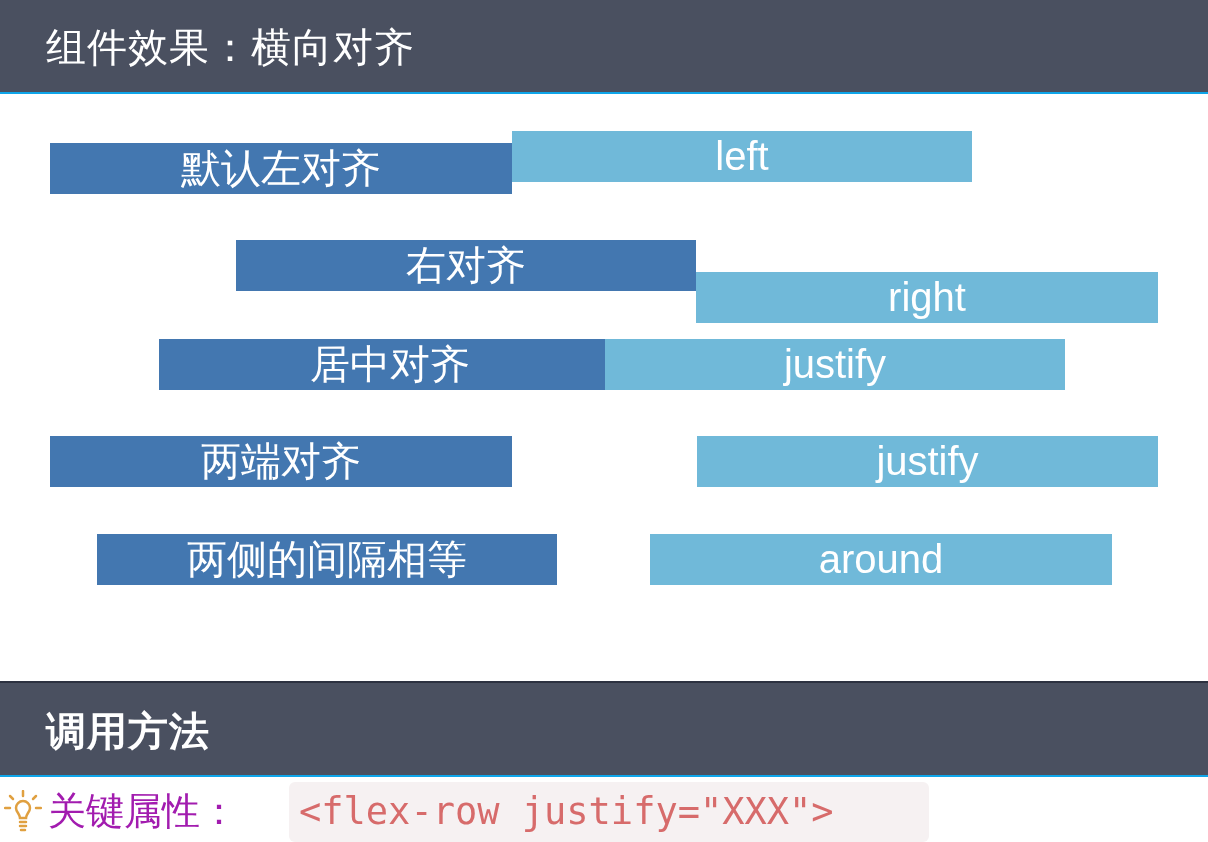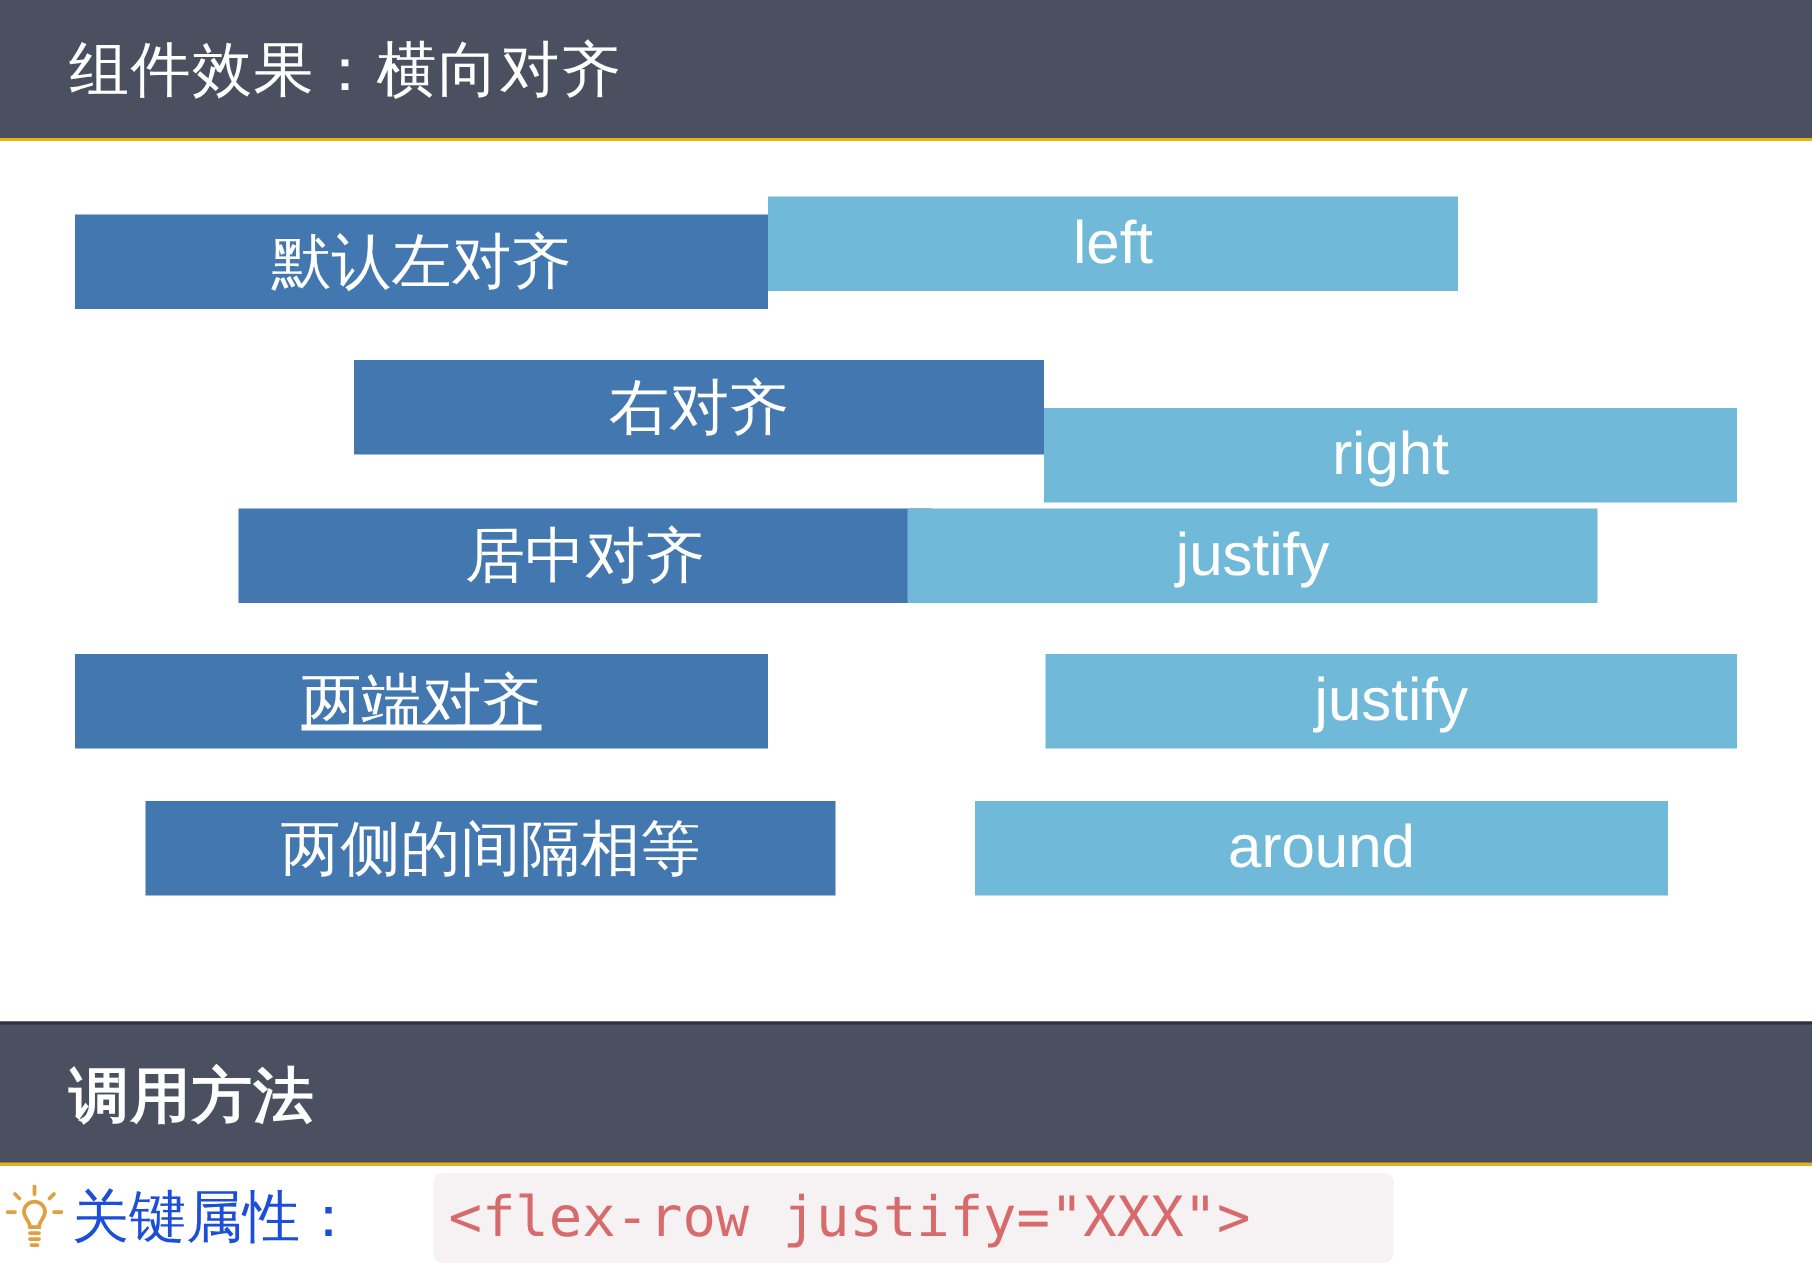--- a/index.html
+++ b/index.html
@@ -7,47 +7,47 @@
       width: 1208px; height: 842px; overflow: hidden;
       background: #ffffff;
       font-family: "DejaVu Sans", "Liberation Sans", sans-serif;
       position: relative;
     }
     .header {
       position: absolute; left: 0; width: 1208px;
       background: #4a5060;
       color: #ffffff;
       box-sizing: border-box;
-      border-bottom: 2px solid #eab308;
+      border-bottom: 2px solid #0ea5e9;
     }
     .header .title {
       position: absolute; left: 46px;
       font-size: 40px; line-height: 1;
       letter-spacing: 1px;
     }
     #hdr-top { top: 0; height: 94px; }
     #hdr-top .title { top: 27px; }
     #hdr-bottom { top: 681px; height: 96px; border-top: 2px solid #2c3140; font-weight: bold; }
     #hdr-bottom .title { top: 28px; }
 
     .bar {
-      position: absolute; height: 63px;
+      position: absolute; height: 51px;
       color: #ffffff; display: flex; align-items: center; justify-content: center;
       font-size: 40px; box-sizing: border-box;
     }
     .bar.dark { background: #4377b0; }
     .bar.light { background: #70b9d9; font-family: "Liberation Sans", "DejaVu Sans", sans-serif; }
 
     .keyline {
       position: absolute; left: 0; top: 778px; height: 64px; width: 1208px;
     }
     .bulb { position: absolute; left: 4px; top: 12px; width: 38px; height: 44px; }
     .key-label {
       position: absolute; left: 48px; top: 14px;
-      font-size: 38px; color: #1d4ed8; line-height: 1;
+      font-size: 38px; color: #a21caf; line-height: 1;
     }
     .code {
       position: absolute; left: 289px; top: 4px; height: 60px; width: 640px;
       background: #f6f1f2; border-radius: 6px;
       color: #d76b6b;
       font-family: "DejaVu Sans Mono", "Liberation Mono", monospace;
       font-size: 37px; line-height: 60px; padding-left: 10px; box-sizing: border-box;
       white-space: pre;
     }
   </style>
@@ -69,21 +69,21 @@
     <div class="bar dark" style="left:236px; top:240px; width:460px;">右对齐</div>
     <div class="bar light" style="left:696px; top:240px; width:462px;margin-top:32px;">right</div>
   </div>
 
   <div>
     <div class="bar dark" style="left:143px; top:339px; width:462px;margin-left:16px;">居中对齐</div>
     <div class="bar light" style="left:605px; top:339px; width:460px;">justify</div>
   </div>
 
   <div>
-    <div class="bar dark" style="left:50px; top:436px; width:462px;text-decoration:underline;">两端对齐</div>
+    <div class="bar dark" style="left:50px; top:436px; width:462px;">两端对齐</div>
     <div class="bar light" style="left:697px; top:436px; width:461px;">justify</div>
   </div>
 
   <div>
     <div class="bar dark" style="left:97px; top:534px; width:460px;">两侧的间隔相等</div>
     <div class="bar light" style="left:650px; top:534px; width:462px;">around</div>
   </div>
 </div>
 
 <div class="header" id="hdr-bottom">

